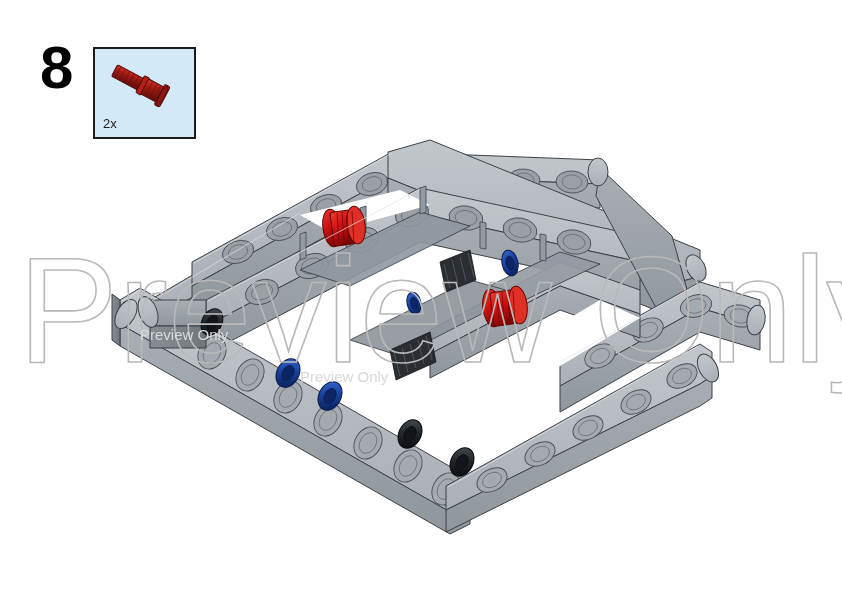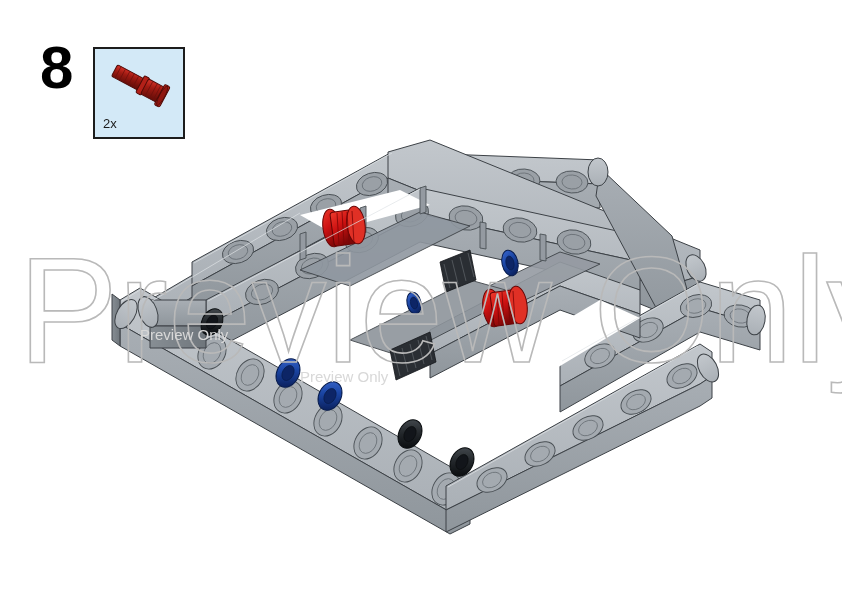--- a/index.html
+++ b/index.html
@@ -31,21 +31,21 @@
     font-size: 60px;
     line-height: 60px;
     color: #000000;
     letter-spacing: -1px;
   }
 
   .parts-box {
     position: absolute;
     left: 93px;
     top: 47px;
-    width: 92px;
+    width: 103px;
     height: 92px;
     background: #d3e9f7;
     border: 2px solid #1c1c1c;
     box-sizing: border-box;
   }
   .parts-qty {
     position: absolute;
     left: 8px;
     bottom: 6px;
     font-size: 13px;

